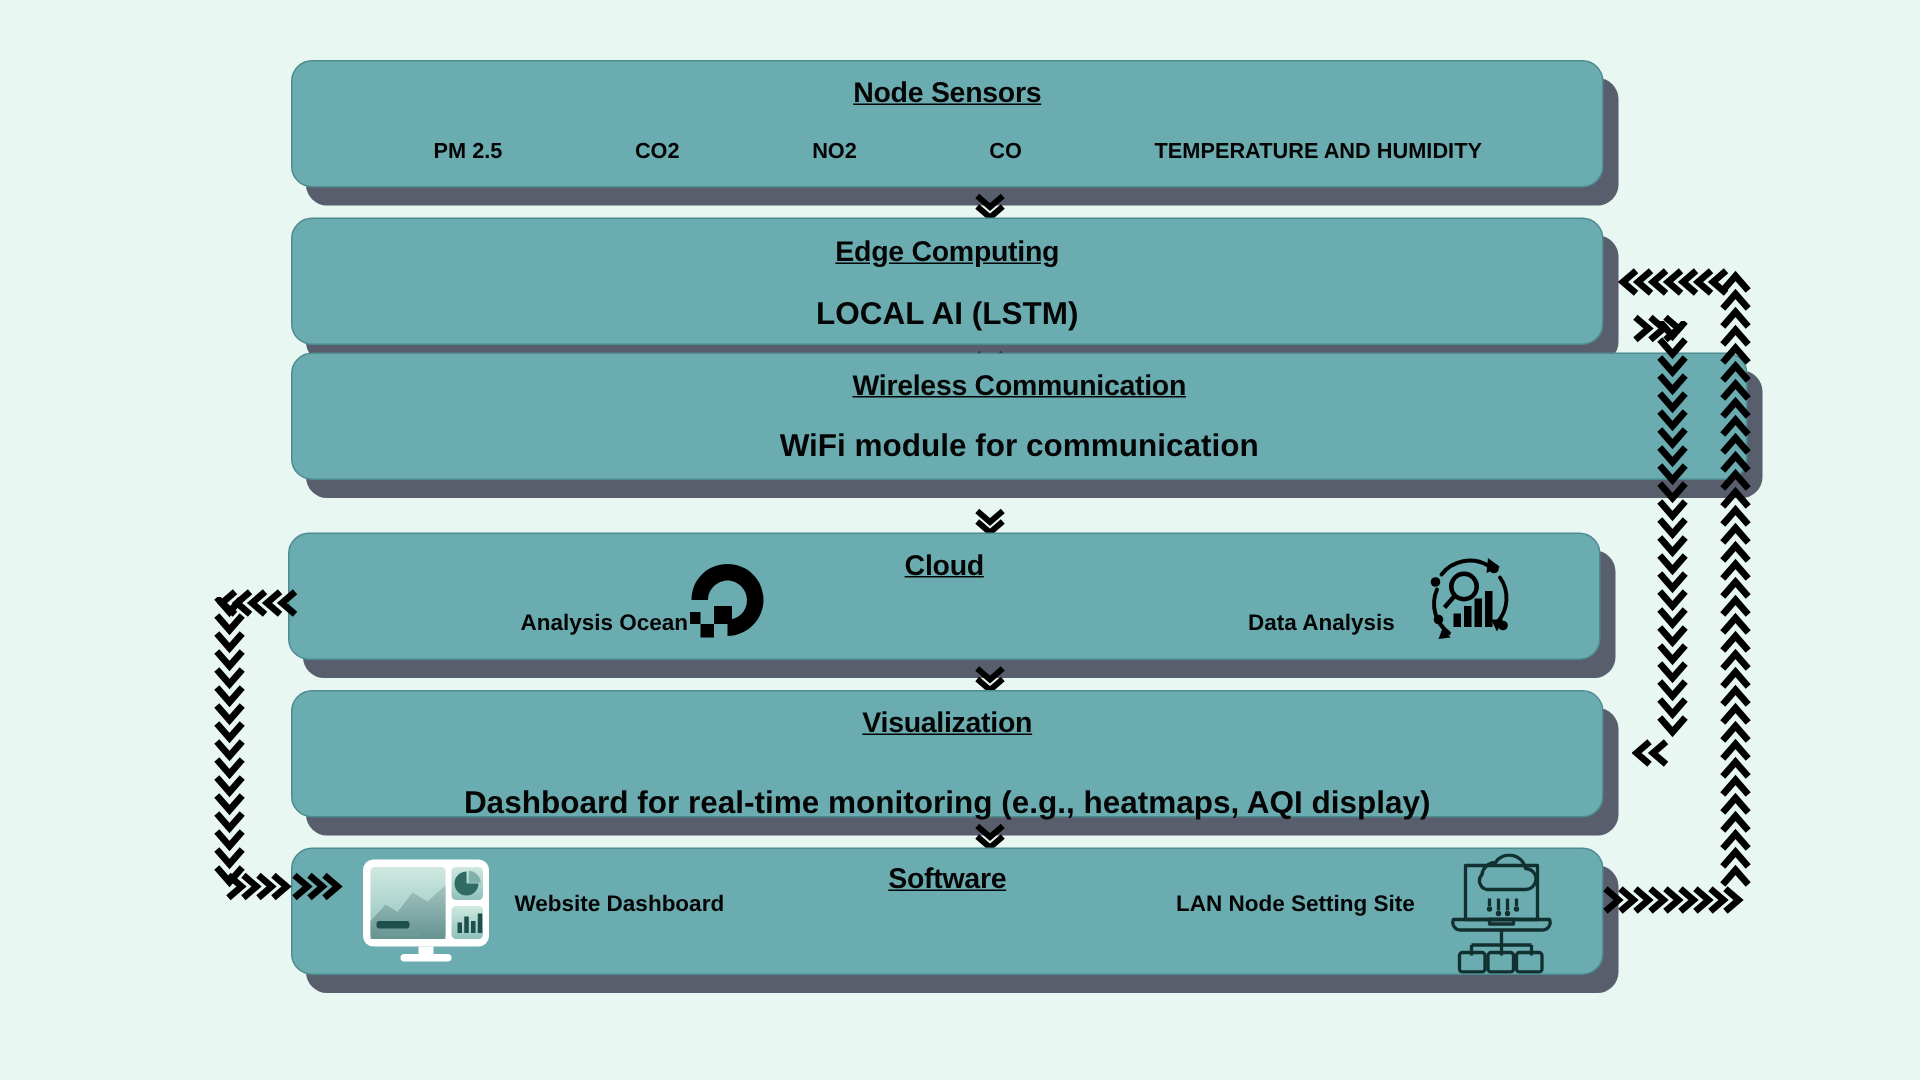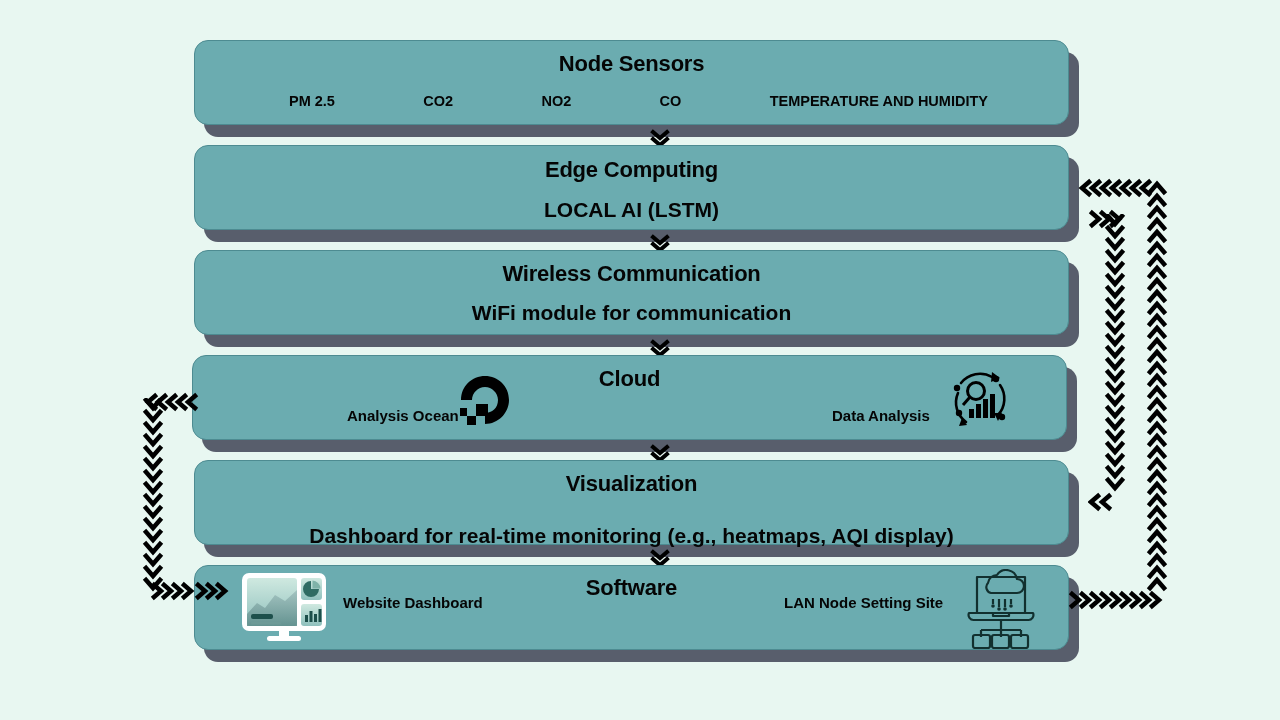--- a/index.html
+++ b/index.html
@@ -29,25 +29,26 @@
     border: 1px solid #4d8b91;
     border-radius: 14px;
     box-shadow: 10px 12px 0 0 #585e6c;
     color: #050505;
   }
   .card-title {
     position: absolute;
     left: 0;
     right: 0;
     text-align: center;
-    font-size: 22px;
+    font-size: 19px;
     font-weight: bold;
     letter-spacing: -0.2px;
     line-height: 1;
     white-space: nowrap;
+    text-decoration: underline;
   }
   .card-sub {
     position: absolute;
     left: 0;
     right: 0;
     text-align: center;
     font-size: 21px;
     font-weight: bold;
     line-height: 1;
     white-space: nowrap;
@@ -116,21 +117,21 @@
 
   <div class="chev" style="left:648px; top:233px;">
     <svg width="24" height="22" viewBox="0 0 24 22" aria-hidden="true">
       <g fill="none" stroke="#000" stroke-width="4" stroke-linecap="square">
         <path d="M5 4 L12 10 L19 4"></path>
         <path d="M5 11 L12 17 L19 11"></path>
       </g>
     </svg>
   </div>
 
-  <div class="card" style="left:194px; top:250px; width:875px; height:85px;padding-left:32px;">
+  <div class="card" style="left:194px; top:235px; width:971px; height:85px;padding-left:32px;">
     <div class="card-title" style="top:12px;">Wireless Communication</div>
     <div class="card-sub" style="top:51px;">WiFi module for communication</div>
 
   </div>
 
   <div class="chev" style="left:648px; top:338px;">
     <svg width="24" height="22" viewBox="0 0 24 22" aria-hidden="true">
       <g fill="none" stroke="#000" stroke-width="4" stroke-linecap="square">
         <path d="M5 4 L12 10 L19 4"></path>
         <path d="M5 11 L12 17 L19 11"></path>

